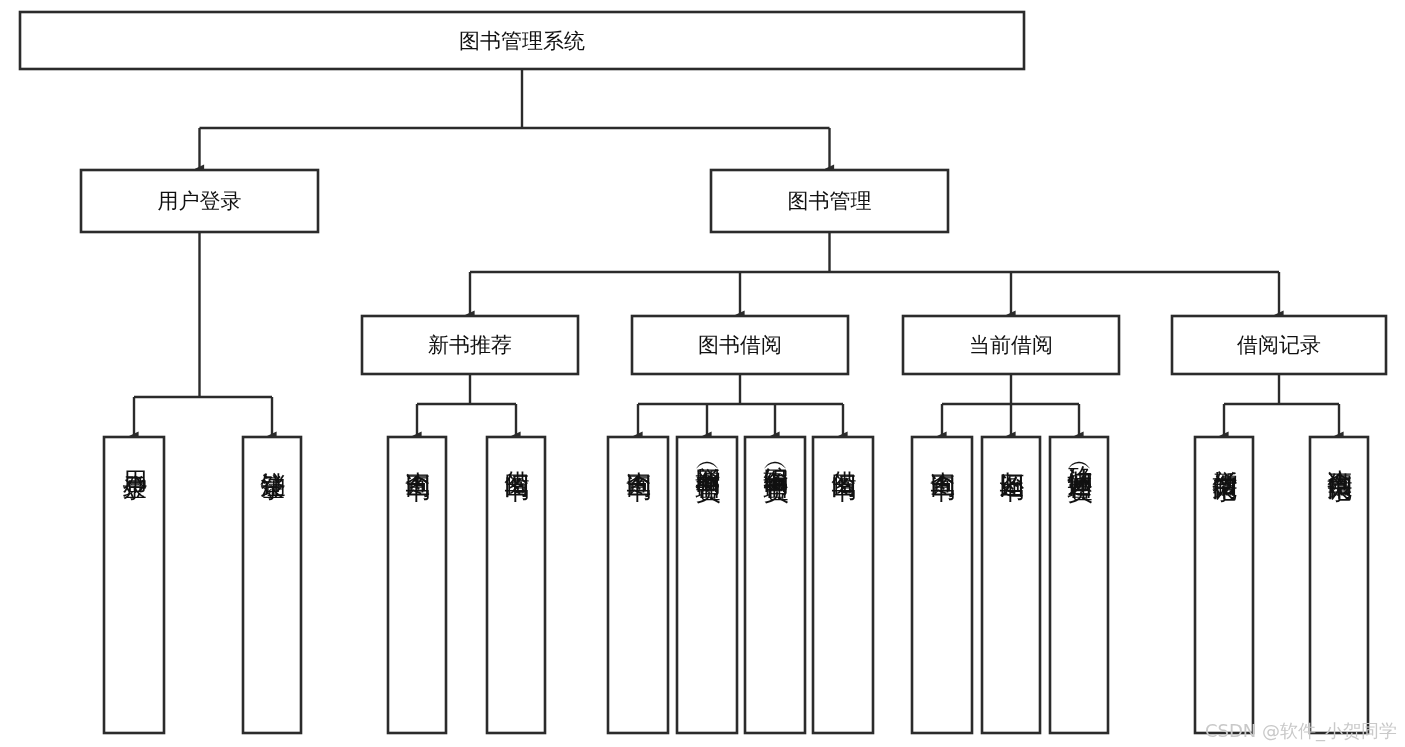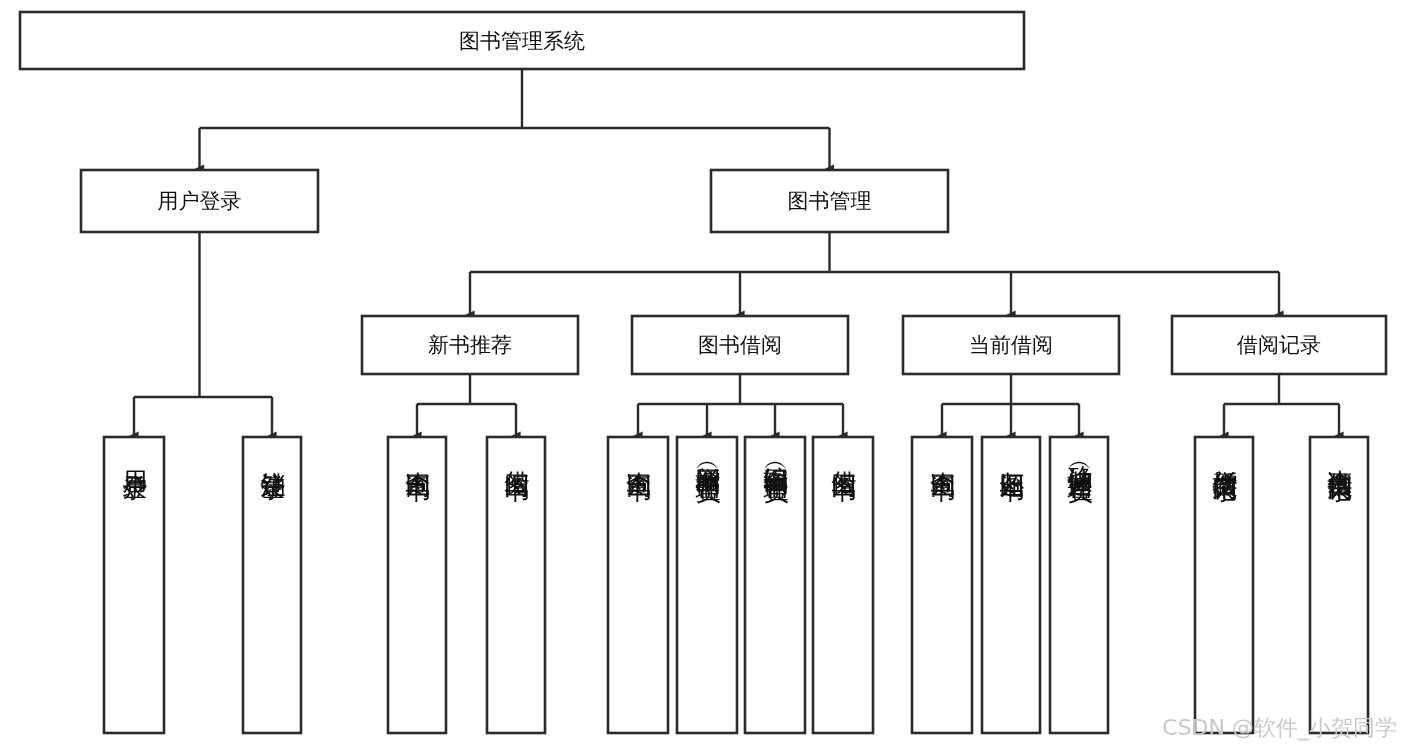--- a/index.html
+++ b/index.html
@@ -51,21 +51,21 @@
     writing-mode: vertical-rl;
     text-orientation: upright;
     text-anchor: middle;
     letter-spacing: 2px;
   }
   .watermark {
     position: absolute;
     right: 8px;
     bottom: 4px;
     font-family: "DejaVu Sans", "Liberation Sans", sans-serif;
-    font-size: 22px;
+    font-size: 18px;
     color: #c9c9c9;
     white-space: nowrap;
     pointer-events: none;
   }
 </style>
 </head>
 <body>
 
 <svg id="diagram" viewBox="0 0 1405 747">
   <defs>

